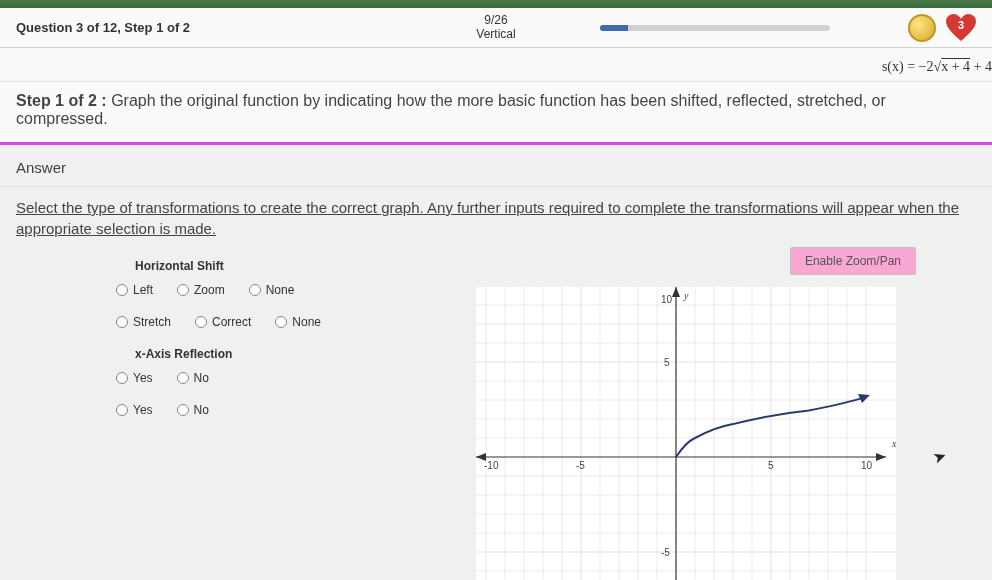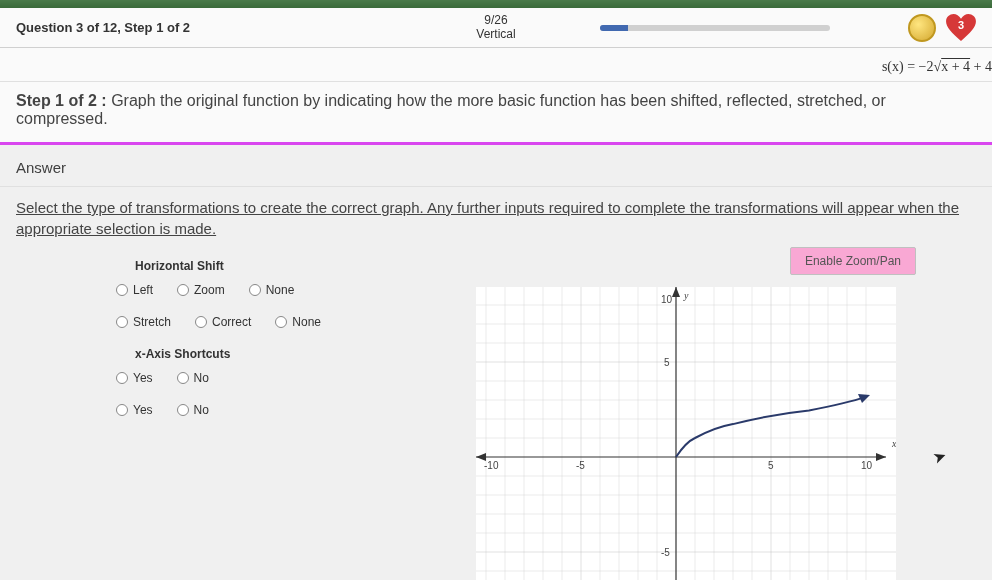--- a/index.html
+++ b/index.html
@@ -240,21 +240,21 @@
       <label class="radio-item">
           <span class="radio-circle"></span>
           <span>Correct</span>
         </label>
       <label class="radio-item">
           <span class="radio-circle"></span>
           <span>None</span>
         </label>
     </div>
 
-    <div class="group-title">x-Axis Shortcuts</div>
+    <div class="group-title">x-Axis Reflection</div>
     <div class="radio-row">
       <label class="radio-item">
           <span class="radio-circle"></span>
           <span>Yes</span>
         </label>
       <label class="radio-item">
           <span class="radio-circle"></span>
           <span>No</span>
         </label>
     </div>

